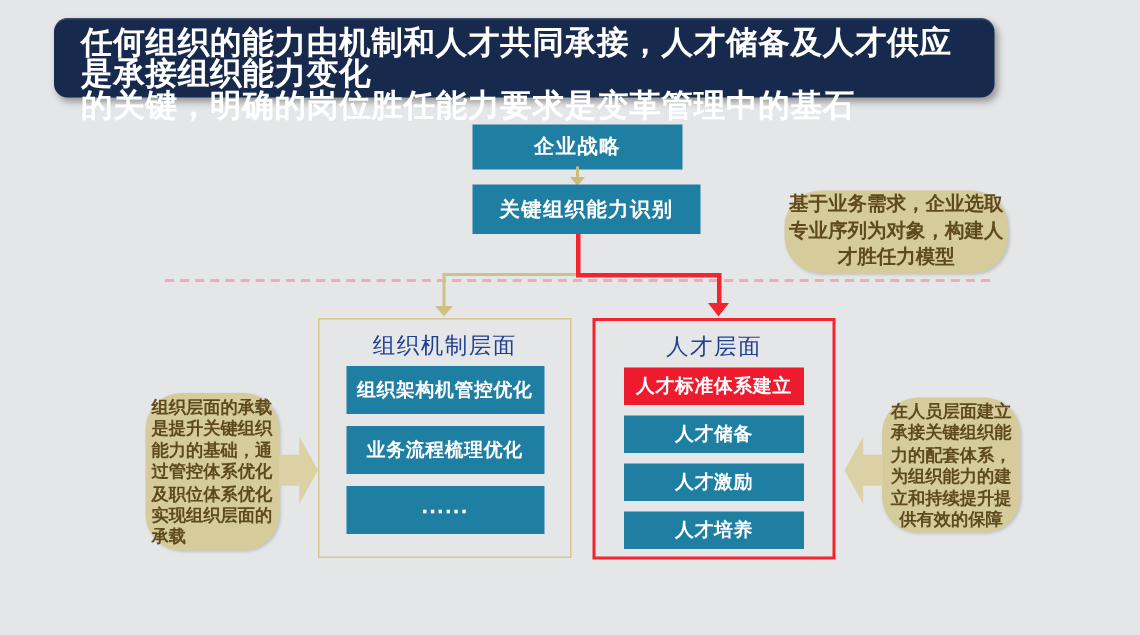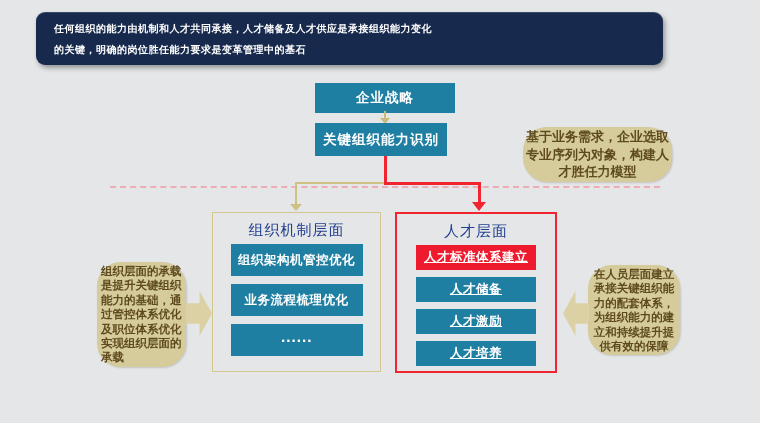--- a/index.html
+++ b/index.html
@@ -8,33 +8,33 @@
     background:#e5e6e8;
     font-family:"DejaVu Sans","Liberation Sans",sans-serif;
   }
   .abs{position:absolute;box-sizing:border-box;}
 
   
   .banner{
     left:36px;top:12px;width:627px;height:53px;
     background:#172a4d;border-radius:9px;
     box-shadow:2px 3px 5px rgba(0,0,0,0.35), inset 0 1px 0 rgba(255,255,255,0.15);
-    color:#ffffff;font-size:10px;font-weight:bold;
+    color:#ffffff;font-size:21px;font-weight:bold;
     padding:6px 10px 0 18px;line-height:21px;letter-spacing:0.5px;
   }
   .banner span{display:block;}
 
   
   .flowbox{
     background:#1f7fa2;color:#ffffff;font-weight:bold;
     display:flex;align-items:center;justify-content:center;
     font-size:13.5px;letter-spacing:1px;
   }
   .box-strategy{left:315px;top:83px;width:140px;height:30px;font-family:Liberation Serif, serif;}
-  .box-capability{left:315px;top:123px;width:132px;height:33px;justify-content:center;}
+  .box-capability{left:315px;top:123px;width:152px;height:33px;justify-content:center;}
 
   
   .gold-stem{left:384px;top:111px;width:2px;height:8px;background:#c9bc7a;}
   .gold-head{left:380px;top:118px;width:0;height:0;
     border-left:5px solid transparent;border-right:5px solid transparent;
     border-top:6px solid #c9bc7a;}
 
   
   .red-v1{left:384px;top:156px;width:3px;height:28px;background:#f12430;}
   .red-h{left:384px;top:182px;width:96px;height:3px;background:#f12430;}
@@ -57,21 +57,21 @@
   .sec-title{
     margin-top:7px;text-align:center;color:#203f8f;
     font-size:15px;font-weight:normal;letter-spacing:1px;height:21px;line-height:21px;
   }
   .item{
     background:#1f7fa2;color:#ffffff;font-weight:bold;font-size:12.5px;
     display:flex;align-items:center;justify-content:center;letter-spacing:0.5px;
   }
   .sec-org .item{width:132px;height:32px;margin:8px auto 0 auto;}
   .sec-org .item.first{margin-top:3px;}
-  .sec-talent .item{width:120px;height:25px;margin:7px auto 0 auto;text-decoration:underline;}
+  .sec-talent .item{width:120px;height:25px;margin:7px auto 0 auto;}
   .sec-talent .item.first{margin-top:3px;}
   .item.hot{background:#ee1b2e;}
 
   
   .note{
     background:#d5cb9b;color:#5e4a1e;font-weight:bold;
     box-shadow:1px 1px 2px rgba(0,0,0,0.15);
     border-radius:24px;
   }
   .note-topright{

